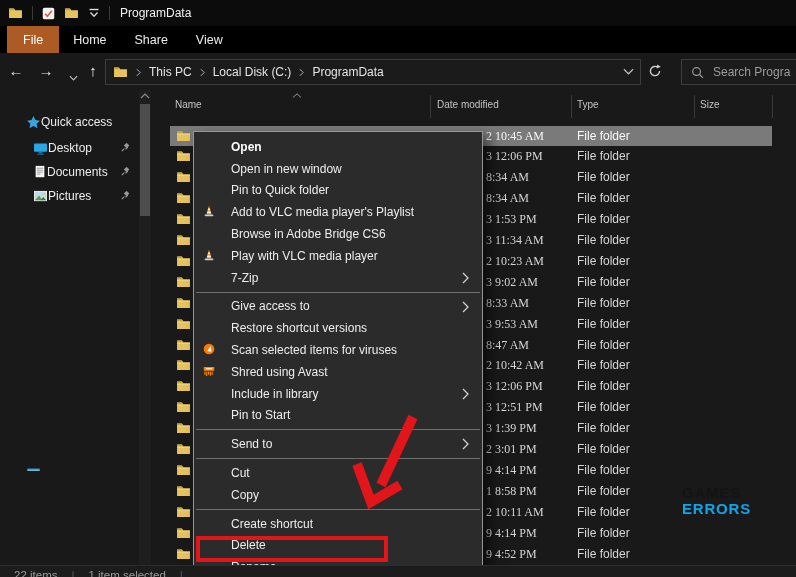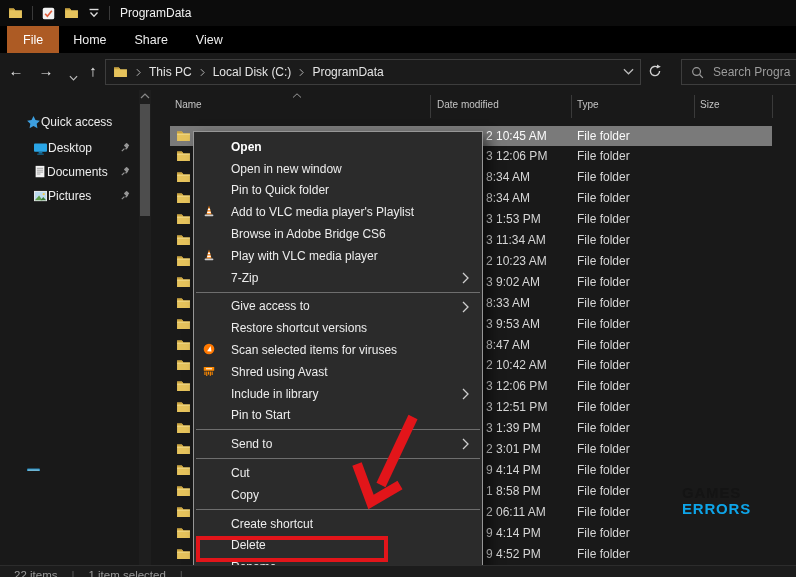--- a/index.html
+++ b/index.html
@@ -46,21 +46,21 @@
   .sb-scroll{position:absolute;left:139px;top:90px;width:12px;height:475px;background:#1e1e1e;}
   .sb-up{position:absolute;left:1px;top:3px;}
   .sb-thumb{position:absolute;left:1px;top:14px;width:10px;height:112px;background:#4d4d4d;}
   
   .colheader{position:absolute;color:#c4c4c4;font-size:10px;top:99px;cursor:default;}
   .colsep{position:absolute;top:95px;height:23px;width:1px;background:#3a3a3a;}
   
   .frow{position:absolute;left:170px;width:602px;height:20.9px;font-size:12px;color:#d6d6d6;}
   .frow.selected{background:#7a7a7a;color:#fafafa;}
   .frow .ficon{position:absolute;left:6px;top:4px;}
-  .frow .fdate{position:absolute;left:316px;top:3px;white-space:nowrap;}
+  .frow .fdate{position:absolute;left:316px;top:3px;white-space:nowrap;font-family:Liberation Serif, serif;}
   .frow .ftype{position:absolute;left:407px;top:3px;white-space:nowrap;}
   
   .cmenu{position:absolute;left:193px;top:131px;width:290px;height:452px;box-sizing:border-box;
     background:#2b2b2b;border:1px solid #969696;box-shadow:6px 6px 12px rgba(0,0,0,.55);
     padding-top:4px;z-index:5;}
   .mi{position:relative;height:21.8px;display:flex;align-items:center;padding-left:37px;
     font-size:12px;color:#ededed;cursor:default;}
   .mi.bold{font-weight:700;color:#fff;}
   .mi .mic{position:absolute;left:9px;top:4px;width:14px;height:14px;line-height:0;}
   .mi .sub{position:absolute;right:13px;top:5px;line-height:0;}
@@ -483,21 +483,21 @@
     <span class="ftype">File folder</span>
   </div>
     <div class="frow" style="top: 501.7px;">
     <span class="ficon icon">
         <svg viewBox="0 0 16 13" width="15" height="12">
           <path d="M1 1.5h5.2l1.6 2H15v8.5H1z" fill="#e6c35c"></path>
           <path d="M1 1.5h5.2l1.6 2H1z" fill="#c9a23e"></path>
           <rect x="1" y="4.2" width="14" height="0.9" fill="#f0d98c"></rect>
         </svg>
       </span>
-    <span class="fdate">2 06:11 AM</span>
+    <span class="fdate">2 10:11 AM</span>
     <span class="ftype">File folder</span>
   </div>
     <div class="frow" style="top: 522.6px;">
     <span class="ficon icon">
         <svg viewBox="0 0 16 13" width="15" height="12">
           <path d="M1 1.5h5.2l1.6 2H15v8.5H1z" fill="#e6c35c"></path>
           <path d="M1 1.5h5.2l1.6 2H1z" fill="#c9a23e"></path>
           <rect x="1" y="4.2" width="14" height="0.9" fill="#f0d98c"></rect>
         </svg>
       </span>

